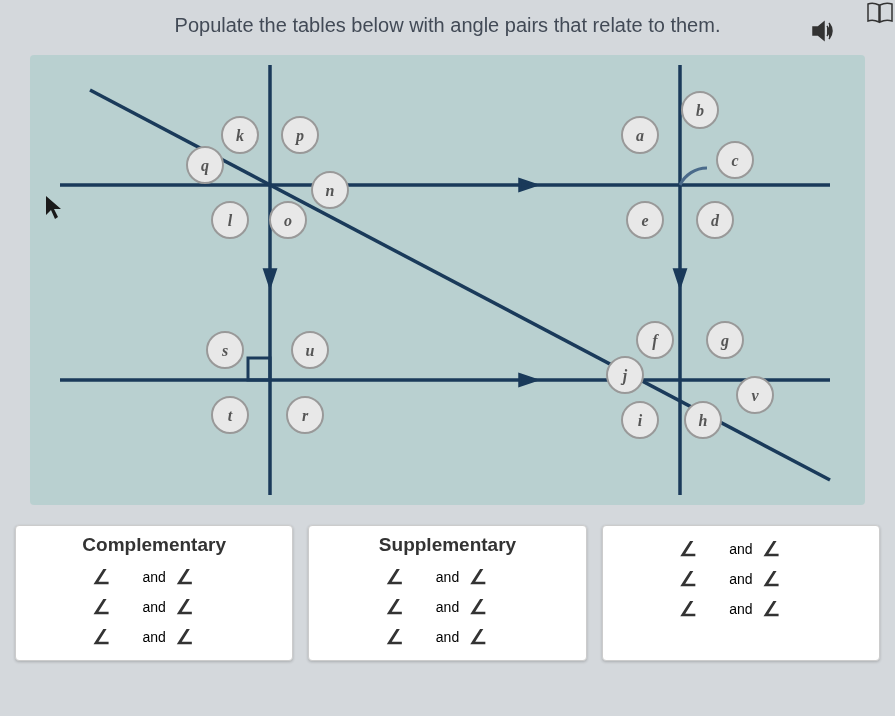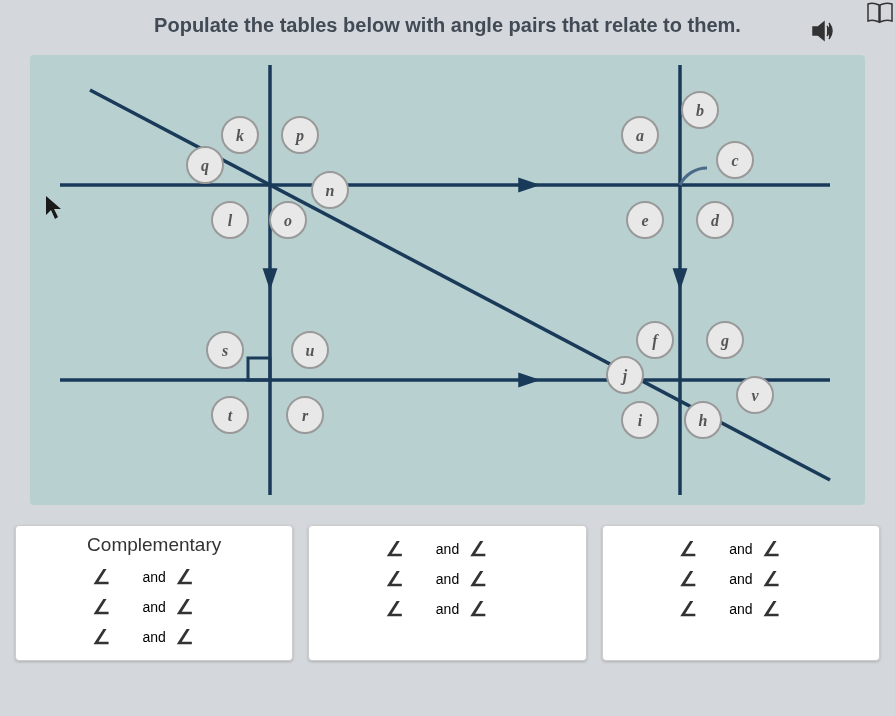--- a/index.html
+++ b/index.html
@@ -1,26 +1,26 @@
 <!DOCTYPE html>
 <html><head>
 <meta charset="utf-8">
 <style>
 body{margin:0;padding:0;font-family:Arial,sans-serif;background:#d4d8dc;width:895px;height:716px;overflow:hidden}
-.instr{text-align:center;font-size:20px;color:#424a56;line-height:1.5;padding:10px 30px 5px;font-weight:700;position:relative}
+.instr{text-align:center;font-size:20px;color:#424a56;line-height:1.5;padding:10px 30px 5px;font-weight:400;position:relative}
 .sound{position:absolute;right:60px;top:20px;cursor:pointer;color:#2a2a2a}
 .book{position:absolute;right:2px;top:2px;color:#2a2a2a}
 .diagram{background:#b9d0d0;margin:10px 30px;height:450px;position:relative;border-radius:4px}
 .diagram svg{width:100%;height:100%}
 .angle-btn{fill:#e8e8e8;stroke:#999;stroke-width:2;cursor:pointer}
 .angle-lbl{font-size:16px;font-style:italic;fill:#555;font-family:serif;text-anchor:middle;dominant-baseline:middle;cursor:pointer;font-weight:bold}
 .cursor{position:absolute;left:15px;top:140px;font-size:24px;color:#1a1a1a}
 .tables{display:flex;justify-content:space-between;padding:10px 15px;gap:15px}
 .tbl{background:#fff;border:1px solid #ccc;border-radius:4px;box-shadow:0 1px 3px rgba(0,0,0,0.2);flex:1;padding:8px 20px}
-.tbl-title{font-weight:400;font-size:19px;color:#333;margin-bottom:6px;text-align:center}
+.tbl-title{font-weight:700;font-size:19px;color:#333;margin-bottom:6px;text-align:center}
 .row{display:flex;align-items:center;justify-content:center;gap:10px;padding:3px 0}
 .slot{display:inline-flex;align-items:center;font-size:20px;color:#333;font-weight:bold;min-width:40px}
 .and{font-size:14px;color:#000000}
 </style>
 </head>
 <body>
 
 <div class="instr">
   <div>Populate the tables below with angle pairs that relate to them.</div>
   <span class="sound">
@@ -159,20 +159,21 @@
         <span class="and">and</span>
         <span class="slot">∠</span>
       </div>
     <div class="row">
         <span class="slot">∠</span>
         <span class="and">and</span>
         <span class="slot">∠</span>
       </div>
   </div>
   <div class="tbl">
+    <div class="tbl-title">Supplementary</div>
     <div class="row">
         <span class="slot">∠</span>
         <span class="and">and</span>
         <span class="slot">∠</span>
       </div>
     <div class="row">
         <span class="slot">∠</span>
         <span class="and">and</span>
         <span class="slot">∠</span>
       </div>

